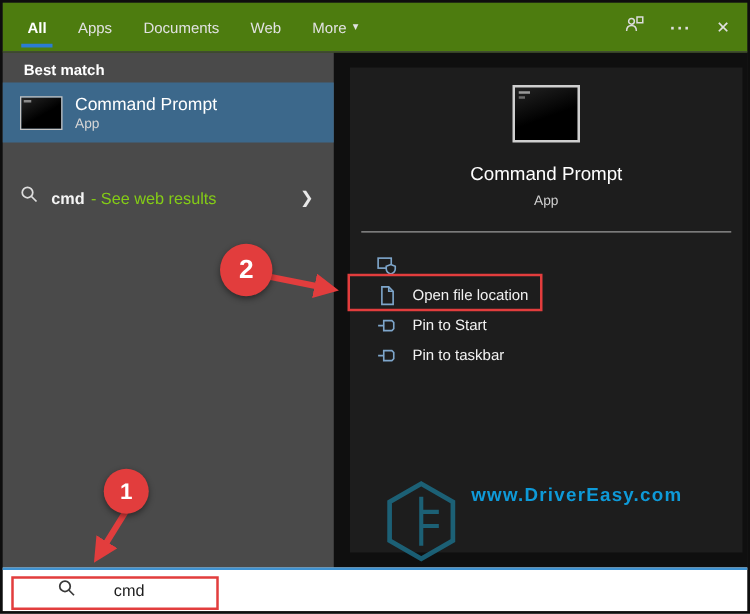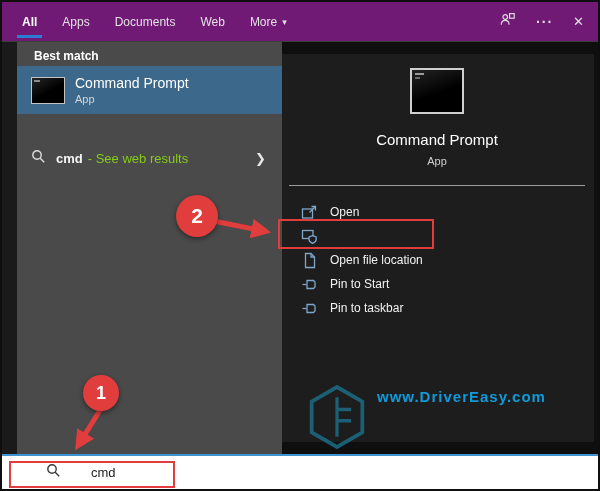--- a/index.html
+++ b/index.html
@@ -7,21 +7,21 @@
   body { font-family:"Liberation Sans","DejaVu Sans",sans-serif; }
 
   .window {
     position:relative; width:600px; height:491px;
     border:2px solid #0e0e0e; background:#1a1a1a; overflow:hidden;
   }
 
   
   .topbar {
     position:absolute; left:0; top:0; right:0; height:40px;
-    background:#701a75; border-bottom:1px solid #3c3c3c;
+    background:#4d7c0f; border-bottom:1px solid #3c3c3c;
     display:flex; align-items:center; z-index:5;
   }
   .tabs { display:flex; align-items:center; height:100%; padding-left:20px; gap:25px; }
   .tab {
     position:relative; height:100%; display:flex; align-items:center;
     font-size:12px; color:#e2e2e2; cursor:default; white-space:nowrap;
   }
   .tab.selected span.tl { color:#ffffff; font-weight:bold; }
   .tab-underline {
     position:absolute; left:-5px; right:-5px; bottom:3px; height:3px;
@@ -30,21 +30,21 @@
   .caret { font-size:9px; margin-left:5px; color:#e2e2e2; }
   .topbar-icons {
     position:absolute; right:14px; top:0; height:100%;
     display:flex; align-items:center; gap:20px;
   }
   .tb-ellipsis { color:#e0e0e0; font-size:14px; font-weight:bold; letter-spacing:1px; line-height:10px; }
   .tb-close { color:#e0e0e0; font-size:13px; }
 
   
   .left-panel {
-    position:absolute; left:15px; top:40px; bottom:35px; width:265px;
+    position:absolute; left:0; top:40px; bottom:35px; width:265px;
     background:#4a4a4a; z-index:2;
   }
   .section-header { position:absolute; left:17px; font-size:12px; font-weight:bold; color:#ffffff; }
   .hdr-best { top:7px; }
   .hdr-web  { top:82px; }
 
   .best-match-row {
     position:absolute; left:0; right:0; top:24px; height:48px;
     background:#3c688b; display:flex; align-items:center; cursor:default;
   }
@@ -211,27 +211,20 @@
 
   <div class="right-panel">
     <div class="right-inner">
       <div class="cmd-icon-lg"></div>
       <div class="rp-title">Command Prompt</div>
       <div class="rp-sub">App</div>
       <div class="rp-divider"></div>
 
       <div class="actions">
 
-        <div class="action-row">
-          <svg width="17" height="17" viewBox="0 0 17 17" fill="none" stroke="#7ea6cb" stroke-width="1.3">
-            <rect x="1.5" y="5" width="10" height="9"></rect>
-            <path d="M8.5 8.5 L14.5 2.5 M10.5 2.5 H14.5 V6.5"></path>
-          </svg>
-          <span class="action-label">Open</span>
-        </div>
 
         <div class="action-row">
           <svg width="17" height="17" viewBox="0 0 17 17" fill="none" stroke="#7ea6cb" stroke-width="1.3">
             <rect x="1.5" y="2.5" width="10.5" height="8"></rect>
             <path d="M11.6 7.6 L15.2 9 V11.2 C15.2 13.2 13.7 14.5 11.6 15.3 C9.5 14.5 8 13.2 8 11.2 V9 Z" fill="#1d1d1d"></path>
           </svg>
         </div>
 
         <div class="action-row">
           <svg width="17" height="17" viewBox="0 0 17 17" fill="none" stroke="#7ea6cb" stroke-width="1.3">

